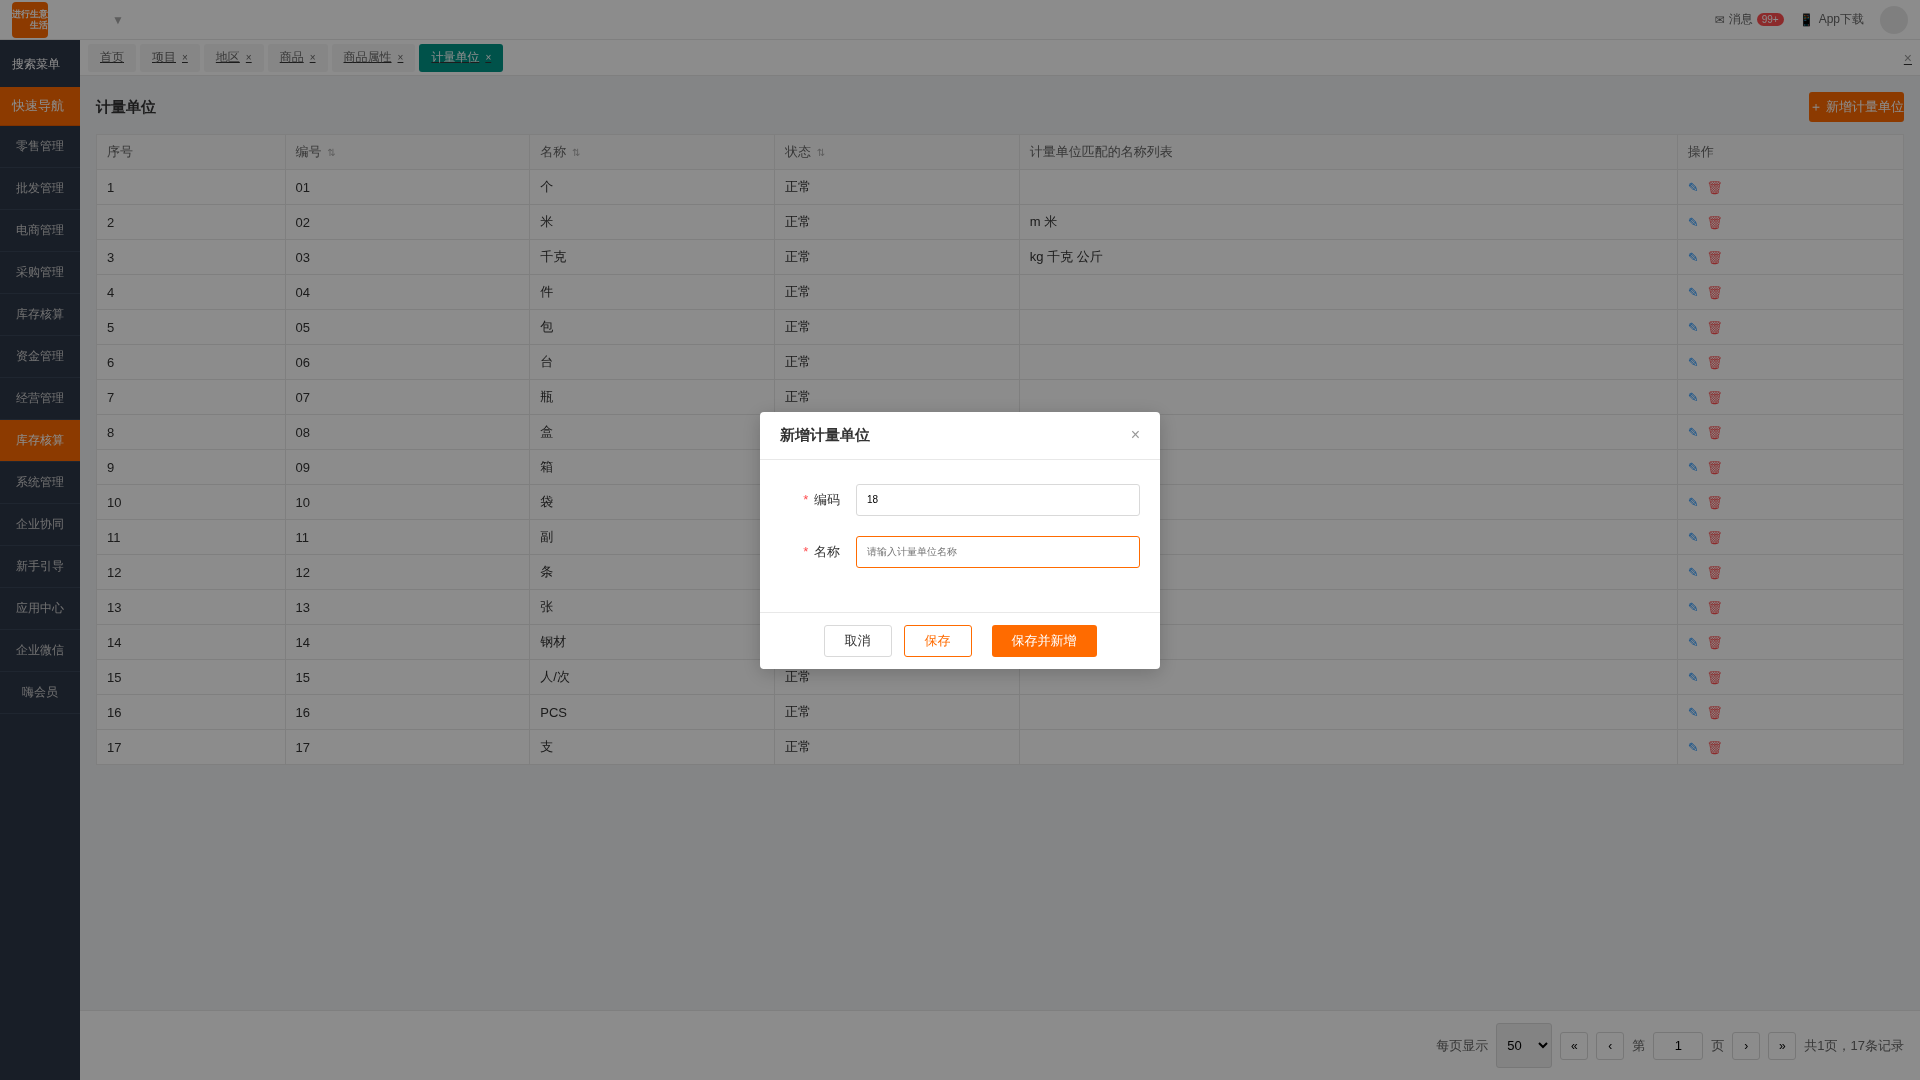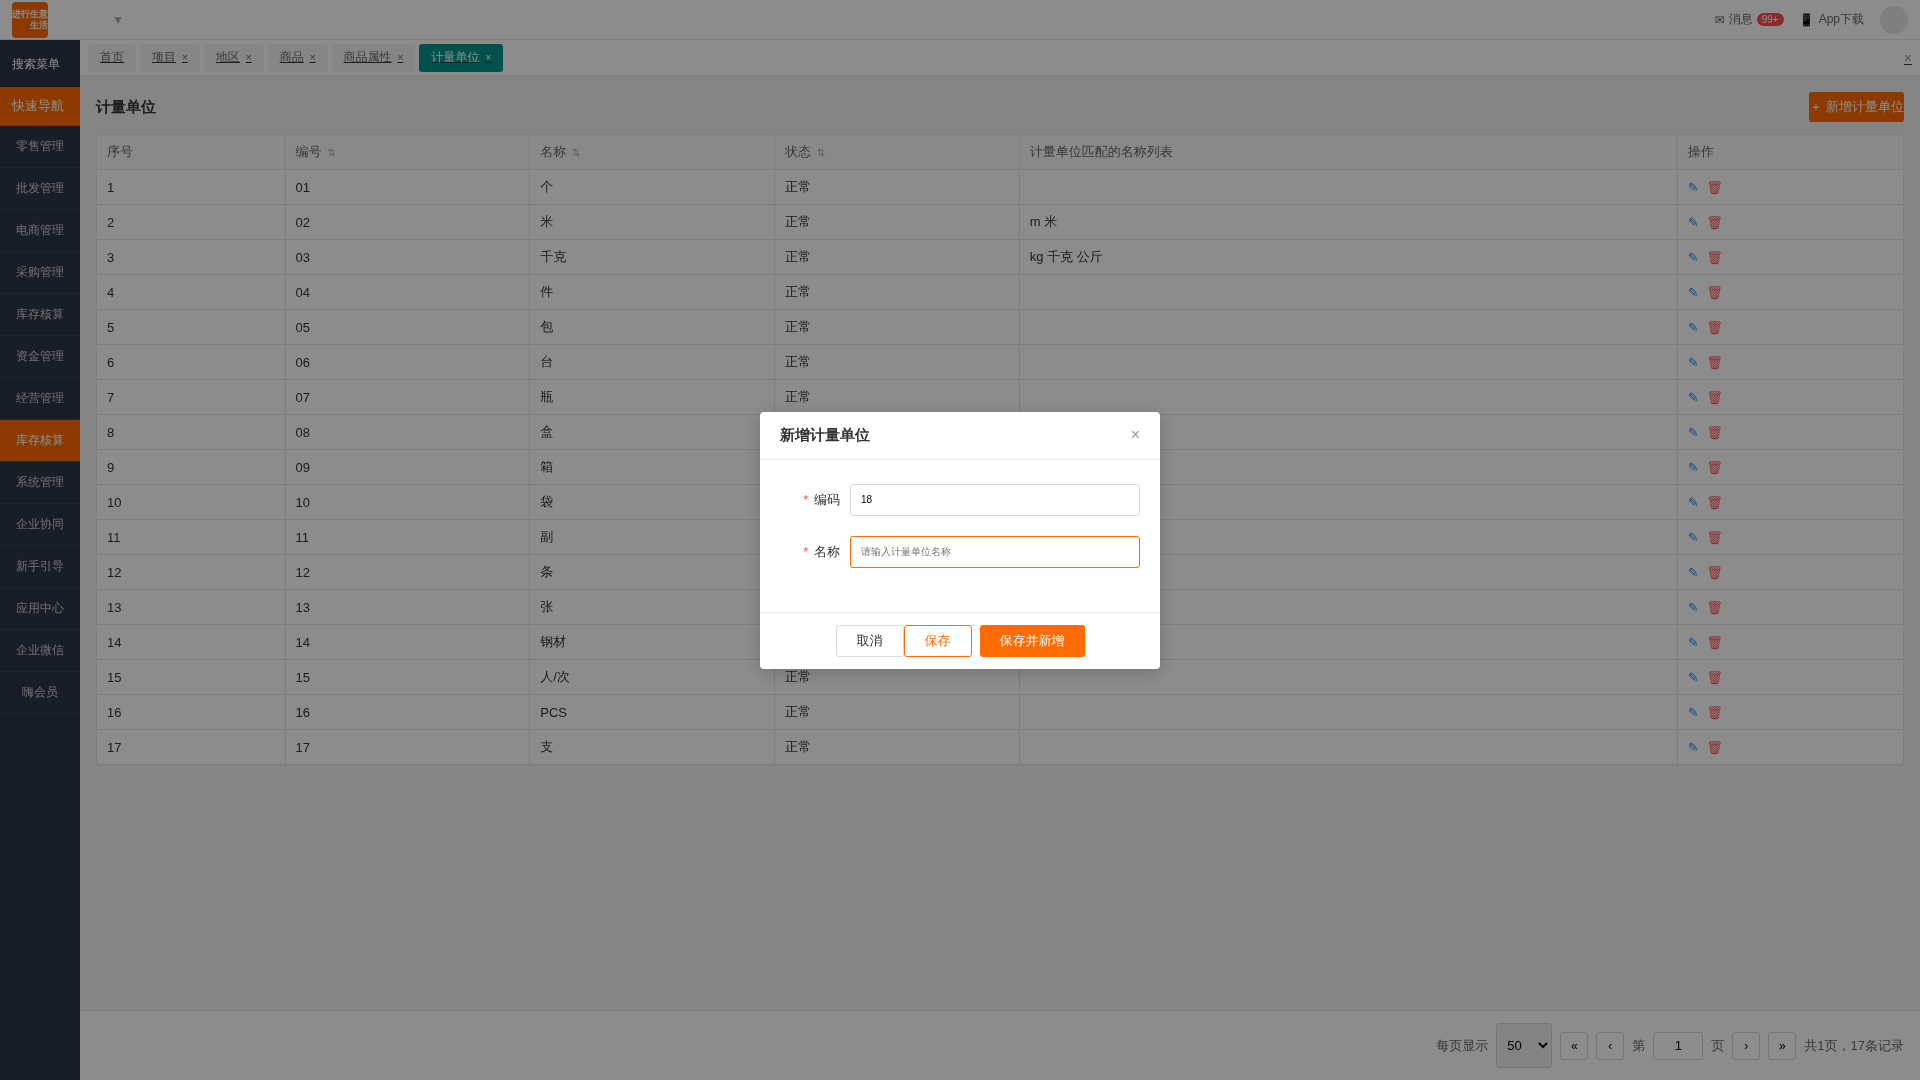--- a/index.html
+++ b/index.html
@@ -153,31 +153,31 @@
       padding: 14px 20px; border-bottom: 1px solid #e8e8e8;
       display: flex; align-items: center; justify-content: space-between;
     }
     .modal-title { font-size: 15px; font-weight: bold; }
     .modal-close { cursor: pointer; color: #999; font-size: 16px; }
     .modal-body { padding: 24px 20px; }
     .form-row {
       display: flex; align-items: center; margin-bottom: 20px;
     }
     .form-label {
-      width: 60px; text-align: right; margin-right: 10px; font-size: 13px; color: #333;
+      width: 60px; text-align: right; margin-right: 16px; font-size: 13px; color: #333;
     }
     .form-label .required { color: #ff4d4f; margin-right: 2px; }
     .form-input {
       flex: 1; height: 32px; border: 1px solid #d9d9d9; border-radius: 3px;
       padding: 0 10px; font-size: 10px; outline: none;
     }
     .form-input.active-input { border-color: #ff6b00; border-width: 1px; }
     .modal-footer {
       padding: 12px 36px; border-top: 1px solid #e8e8e8;
-      display: flex; align-items: center; justify-content: center; 
+      display: flex; align-items: center; justify-content: center; gap: 12px;
     }
     .btn-cancel {
       height: 32px; padding: 0 20px; border: 1px solid #d9d9d9; border-radius: 3px;
       background: #fff; cursor: pointer; font-size: 13px; color: #333;
     }
     .btn-save {
       height: 32px; padding: 0 20px; border: none; border-radius: 3px;
       background: #fff; border: 1px solid #ff6b00; color: #ff6b00; cursor: pointer; font-size: 13px;
     }
     .btn-save-new {

